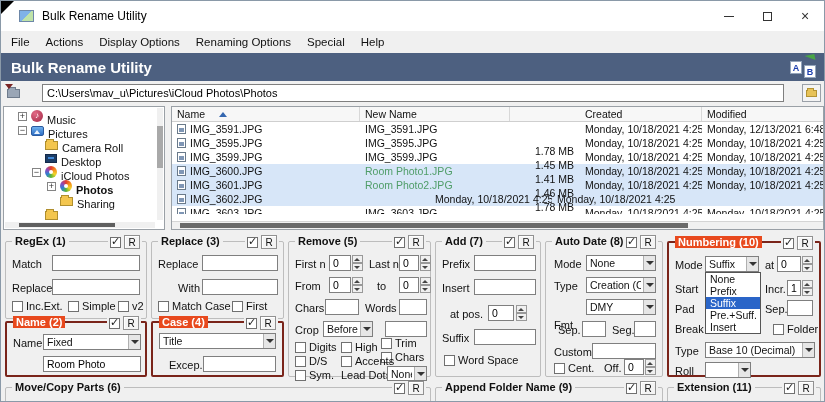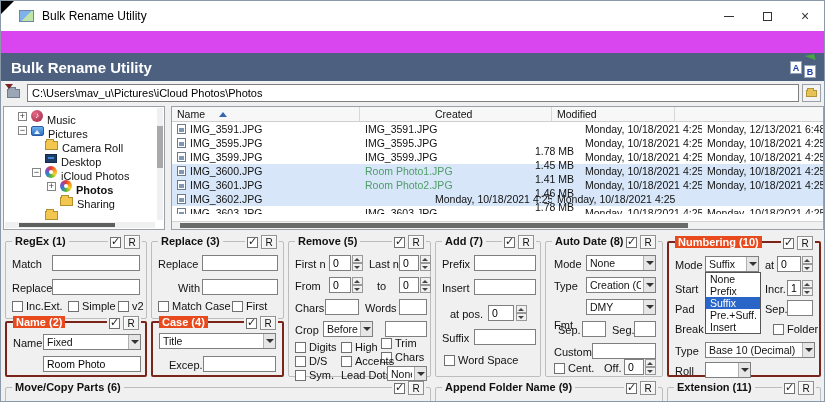--- a/index.html
+++ b/index.html
@@ -26,21 +26,21 @@
   .banner{position:absolute;top:52px;left:0;right:0;height:28px;background:#4d6080;display:flex;align-items:center;}
   .banner-title{color:#fff;font-weight:bold;font-size:15px;margin-left:10px;}
   .logo{position:relative;width:26px;height:22px;margin-left:auto;margin-right:8px;}
   .logo .pg{position:absolute;width:12px;height:13px;background:#fff;border:1px solid #93a4bb;color:#1d3fae;
     font-weight:bold;font-size:9px;text-align:center;line-height:12px;}
   .logo .pa{left:0;top:5px;}
   .logo .pb{right:0;bottom:0;}
   .logo .arrow{position:absolute;top:-1px;right:1px;width:0;height:0;border-style:solid;
     border-width:0 10px 6px 0;border-color:transparent #49a546 transparent transparent;transform:rotate(-12deg);}
   
-  .pathbar{position:absolute;top:80px;left:0;right:0;height:23px;display:flex;align-items:center;padding:2px 3px;gap:3px;background:#f0f0f0;}
+  .pathbar{position:absolute;top:80px;left:0;right:0;height:23px;display:flex;align-items:center;padding:2px 3px;gap:18px;background:#f0f0f0;}
   .path-icon-btn{position:relative;width:20px;height:17px;}
   .mini-dir{position:absolute;left:3px;top:5px;width:13px;height:9px;background:#9aa6b6;border:1px solid #6e7b8c;}
   .mini-dir::before{content:"";position:absolute;top:-3px;left:0;width:6px;height:2px;background:#9aa6b6;border:1px solid #6e7b8c;border-bottom:none;}
   .mini-arrow{position:absolute;left:1px;top:0;width:0;height:0;border-style:solid;border-width:5px 4px 0 4px;border-color:#7a2424 transparent transparent transparent;}
   .path-input{flex:1;height:18px;border:1px solid #7f7f7f;background:#fff;font-family:"Liberation Sans",sans-serif;font-size:11px;padding:0 4px;}
   .browse-btn{position:relative;width:19px;height:18px;background:#f3f3f3;border:1px solid #9aa0a8;}
   .browse-folder{position:absolute;left:3px;top:5px;width:11px;height:7px;background:#e7c257;border:1px solid #b39334;}
   .browse-folder::before{content:"";position:absolute;top:-3px;left:0;width:5px;height:2px;background:#e7c257;border:1px solid #b39334;border-bottom:none;}
   
   .main{position:absolute;top:103px;left:0;right:0;height:129px;background:#f0f0f0;}
@@ -127,20 +127,28 @@
         </div>
       <div class="win-btn">
           <span class="glyph-max"></span>
         </div>
       <div class="win-btn">
           <span class="glyph-close">×</span>
         </div>
     </div>
   </div>
 
+  <div class="menubar">
+    <span class="menu-item">File</span>
+    <span class="menu-item">Actions</span>
+    <span class="menu-item">Display Options</span>
+    <span class="menu-item">Renaming Options</span>
+    <span class="menu-item">Special</span>
+    <span class="menu-item">Help</span>
+  </div>
 
   <div class="banner">
     <span class="banner-title">Bulk Rename Utility</span>
     <div class="logo">
       <span class="arrow"></span>
       <span class="pg pa">A</span>
       <span class="pg pb">B</span>
     </div>
   </div>
 
@@ -206,20 +214,23 @@
       <div class="hscroll-tree">
           <div class="hthumb-tree"></div>
         </div>
     </div>
 
     <div class="filelist">
       <div class="flheader">
         <div class="hc cw0">
             <span>Name</span>
             <span class="sort-arrow"></span>
+          </div>
+        <div class="hc cw1">
+            <span>New Name</span>
           </div>
         <div class="hc cw2 hw2">
             <span>Size</span>
           </div>
         <div class="hc cw3">
             <span>Created</span>
           </div>
         <div class="hc cw4">
             <span>Modified</span>
           </div>

